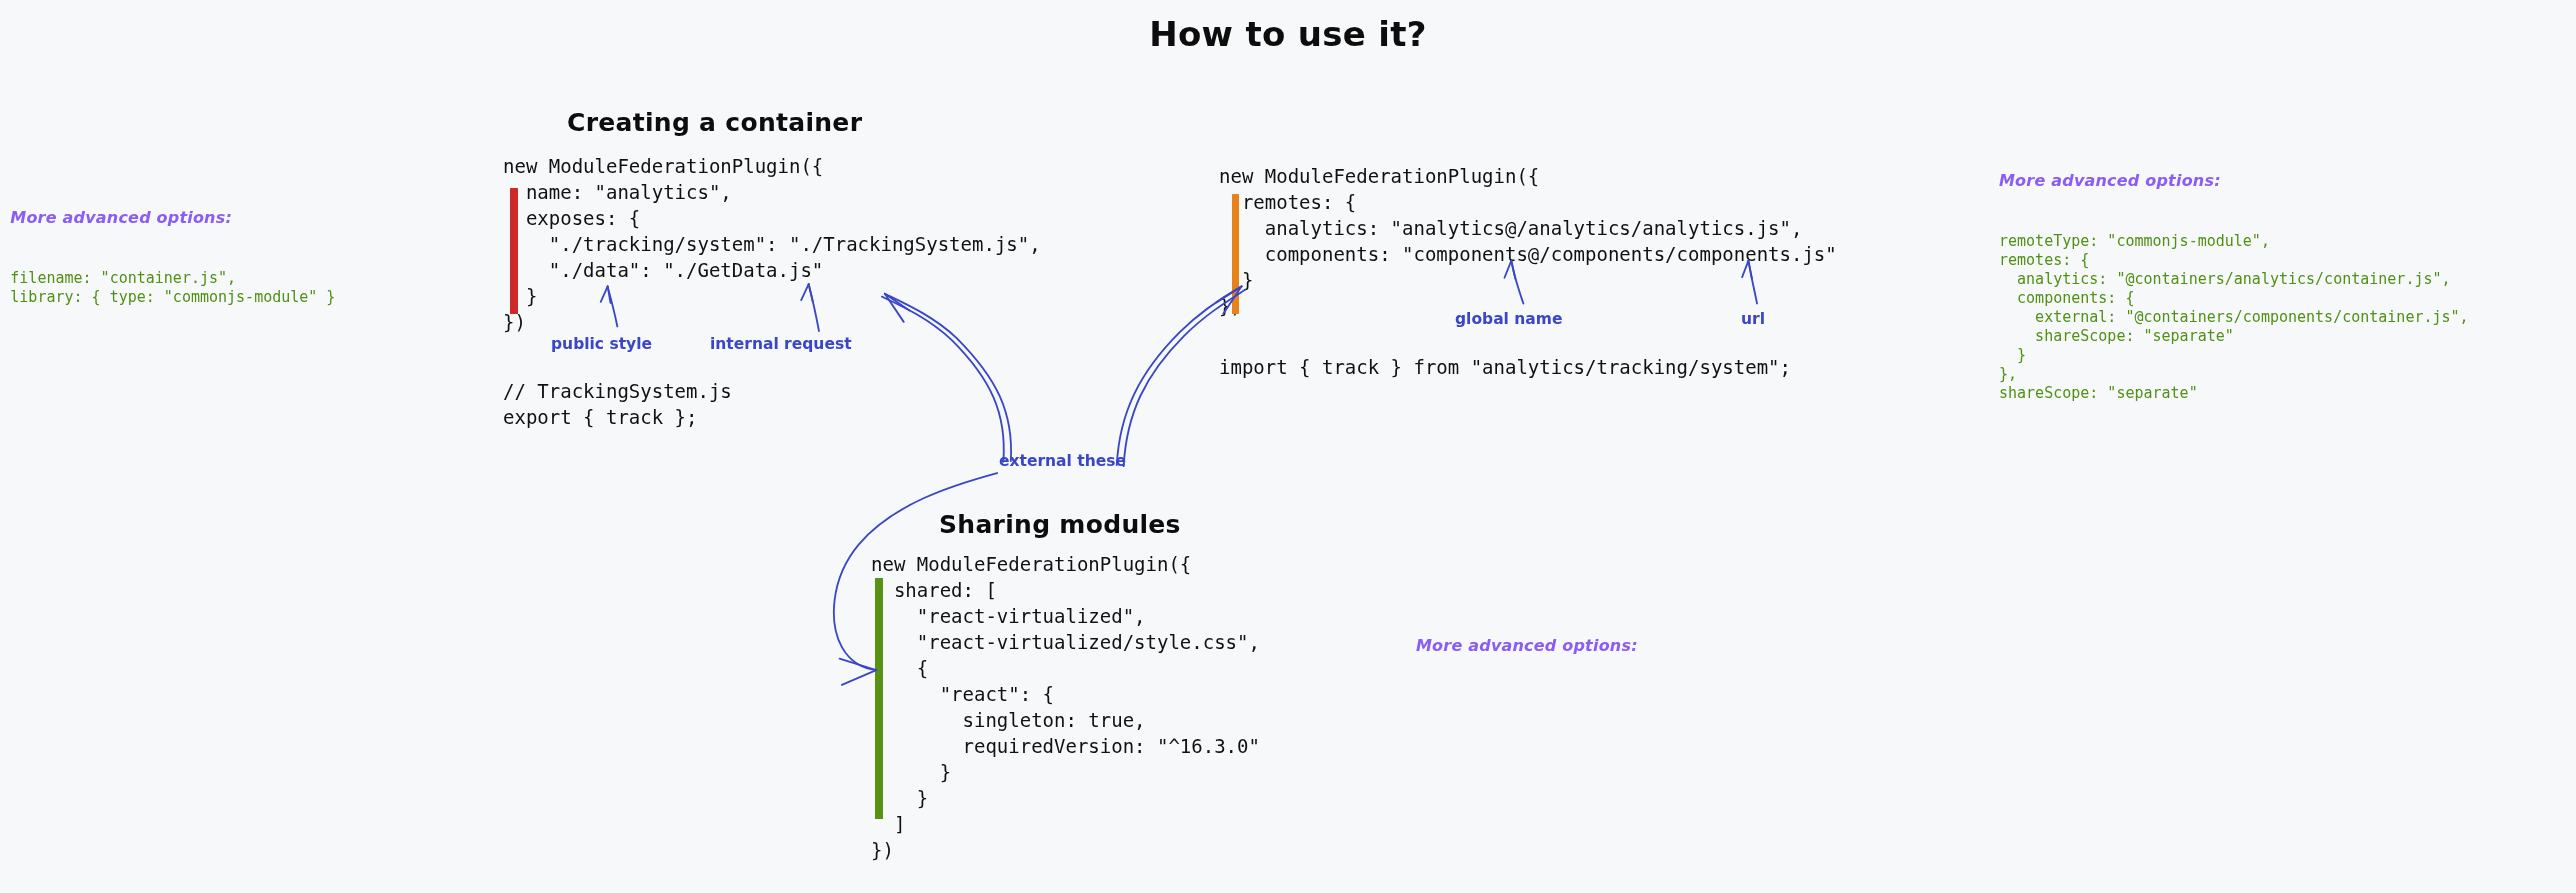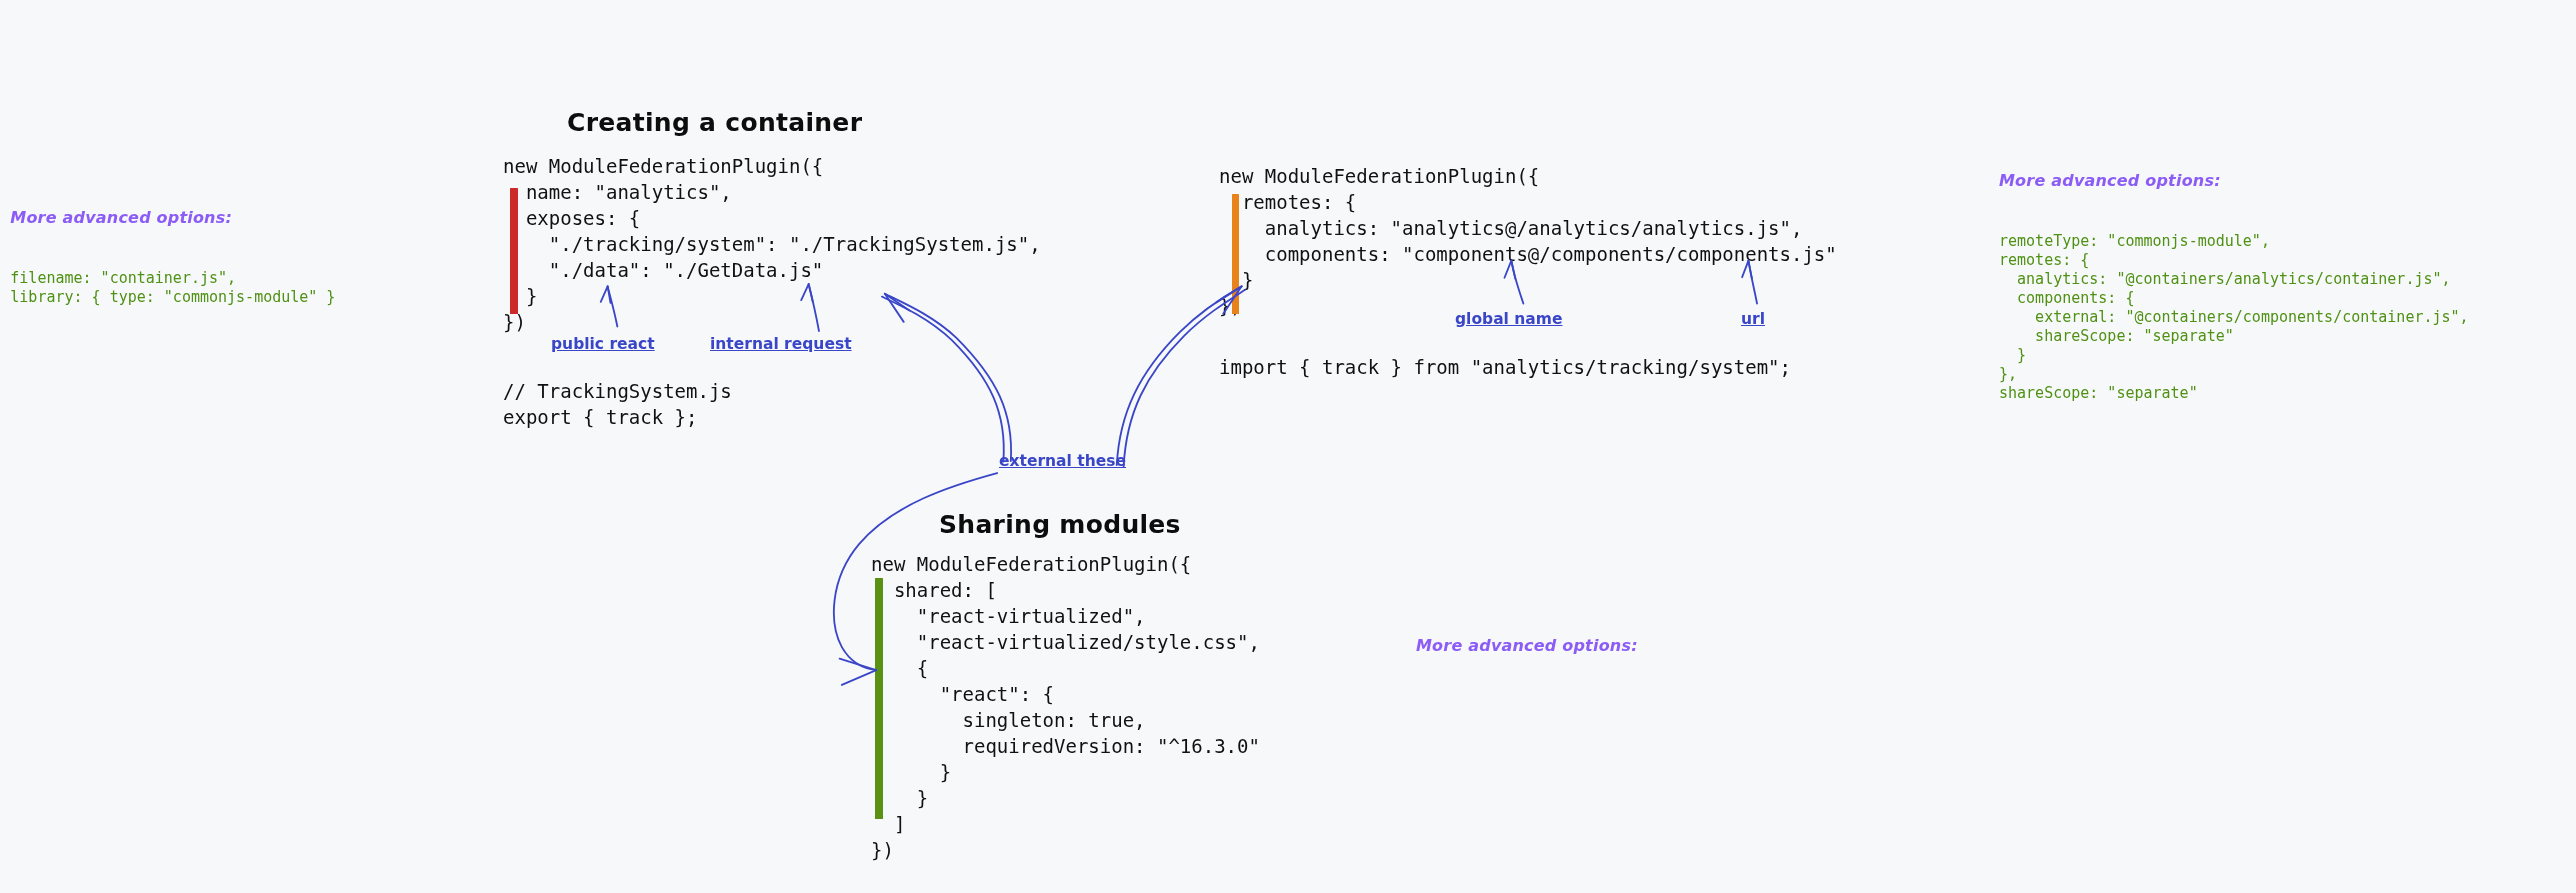--- a/index.html
+++ b/index.html
@@ -110,33 +110,33 @@
 
   
   .annot {
     position: absolute;
     font-family: "DejaVu Sans", sans-serif;
     font-weight: 700;
     font-size: 15.5px;
     color: #3a46c8;
     white-space: nowrap;
     z-index: 6;
-    text-decoration: underline;
   }
   #annot-public-name      { left: 551px;  top: 335px; }
   #annot-internal-request { left: 710px; top: 335px; }
   #annot-global-name      { left: 1455px; top: 310px; }
   #annot-url              { left: 1741px; top: 310px; }
   #annot-combine-these    { left: 999px; top: 452px; }
 </style>
 </head>
 <body>
 
 <div class="canvas">
 
+  <div id="page-title" class="hand">How to use it?</div>
 
   <div id="heading-creating" class="section-heading hand">Creating a container</div>
 
   <div id="bar-red" class="vbar"></div>
 
   <div id="code-creating" class="code-block mono">new ModuleFederationPlugin({
   name: "analytics",
   exposes: {
     "./tracking/system": "./TrackingSystem.js",
     "./data": "./GetData.js"
@@ -191,21 +191,21 @@
     shareScope: "separate"
   }
 },
 shareScope: "separate"</span>
   </div>
 
   <div id="adv-shared" class="adv-panel">
     <span class="adv-title">More advanced options:</span>
   </div>
 
-  <div id="annot-public-name" class="annot">public react</div>
+  <div id="annot-public-name" class="annot">public style</div>
 
   <div id="annot-internal-request" class="annot">internal request</div>
 
   <div id="annot-global-name" class="annot">global name</div>
 
   <div id="annot-url" class="annot">url</div>
 
   <div id="annot-combine-these" class="annot">external these</div>
 
   <svg class="arrows" viewBox="0 0 4498 1561">

